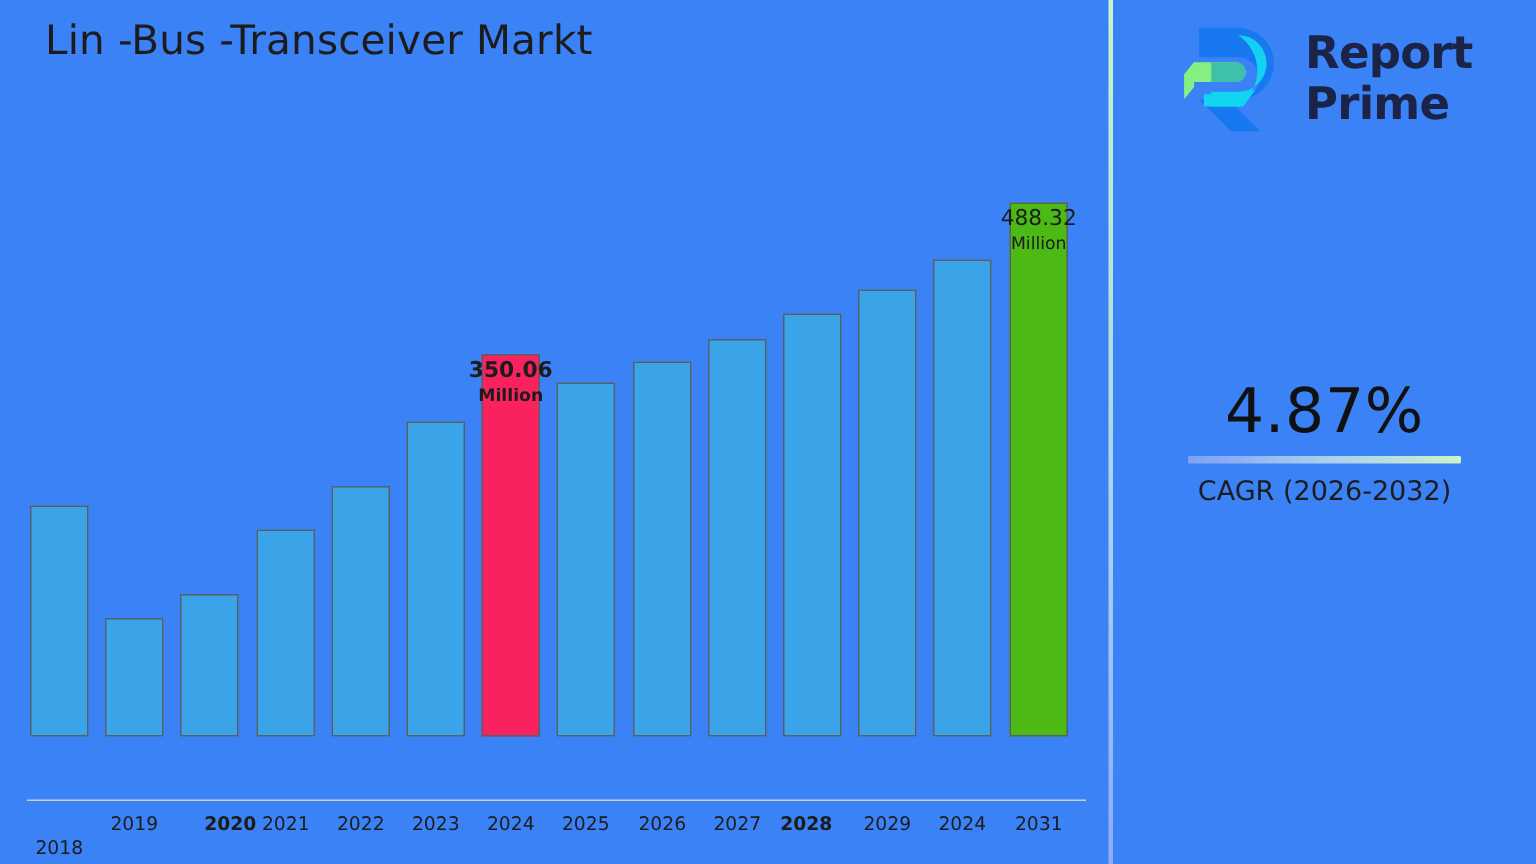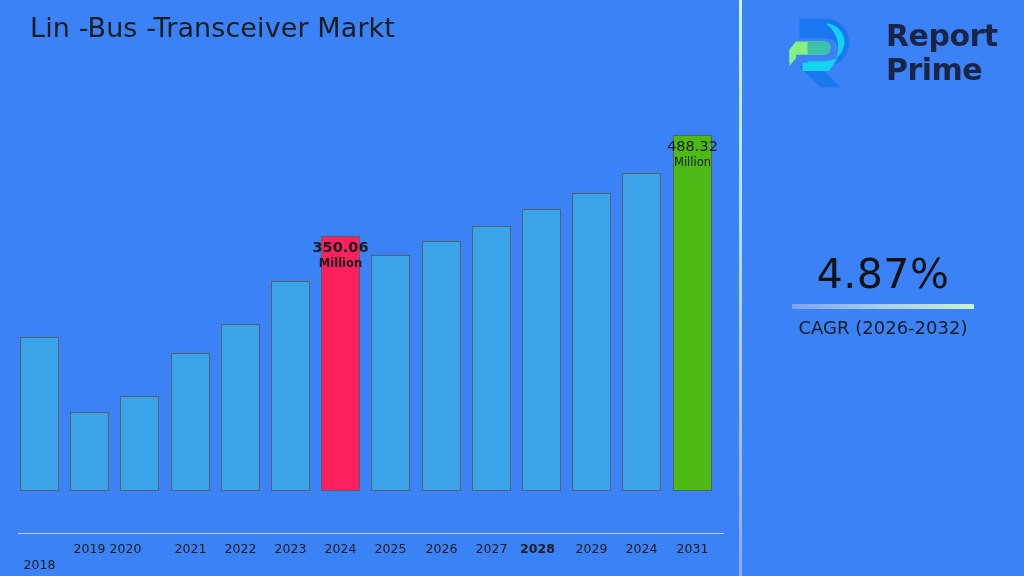--- a/index.html
+++ b/index.html
@@ -113,21 +113,21 @@
     width: 282px;
     height: 576px;
   }
 
   #logo {
     position: absolute;
     left: 36px;
     top: 12px;
     display: flex;
     align-items: center;
-    gap: 26px;
+    gap: 10px;
   }
   #logo-mark { width: 82px; height: 82px; display: block; }
   #logo-text {
     font-family: "DejaVu Sans", sans-serif;
     font-weight: bold;
     font-size: 30px;
     line-height: 34px;
     color: #1b2447;
     letter-spacing: -0.5px;
   }
@@ -171,21 +171,21 @@
     <div id="chart-title">Lin -Bus -Transceiver Markt</div>
 
     <div id="plot-area">
       <div id="axis-line" style="background: rgb(201, 206, 214);"></div>
 
     <div class="bar blue" title="2018: 211.3" style="left: 20px; width: 39px; height: 154px;"></div>
         <div class="tick-label" style="left: 10px; width: 59px; margin-top: 16px;">2018</div>
         <div class="bar blue" title="2019: 108.4" style="left: 70px; width: 39px; height: 79px;"></div>
         <div class="tick-label" style="left: 60px; width: 59px;">2019</div>
         <div class="bar blue" title="2020: 130.3" style="left: 120px; width: 39px; height: 95px;"></div>
-        <div class="tick-label" style="left: 96px; width: 59px;">2020</div>
+        <div class="tick-label" style="left: 124px; width: 59px; font-weight: bold;">2020</div>
         <div class="bar blue" title="2021: 189.3" style="left: 171px; width: 39px; height: 138px;"></div>
         <div class="tick-label" style="left: 161px; width: 59px;">2021</div>
         <div class="bar blue" title="2022: 229.1" style="left: 221px; width: 39px; height: 167px;"></div>
         <div class="tick-label" style="left: 211px; width: 59px;">2022</div>
         <div class="bar blue" title="2023: 288.1" style="left: 271px; width: 39px; height: 210px;"></div>
         <div class="tick-label" style="left: 261px; width: 59px;">2023</div>
         <div class="bar pink" title="2024: 350.06" style="left: 321px; width: 39px; height: 255px;"></div>
         <div class="tick-label" style="left: 311px; width: 59px;">2024</div>
         <div class="bar-label" style="left: 291px; width: 99px; top: 238px; font-weight: bold;">
           <span class="val">350.06</span>

